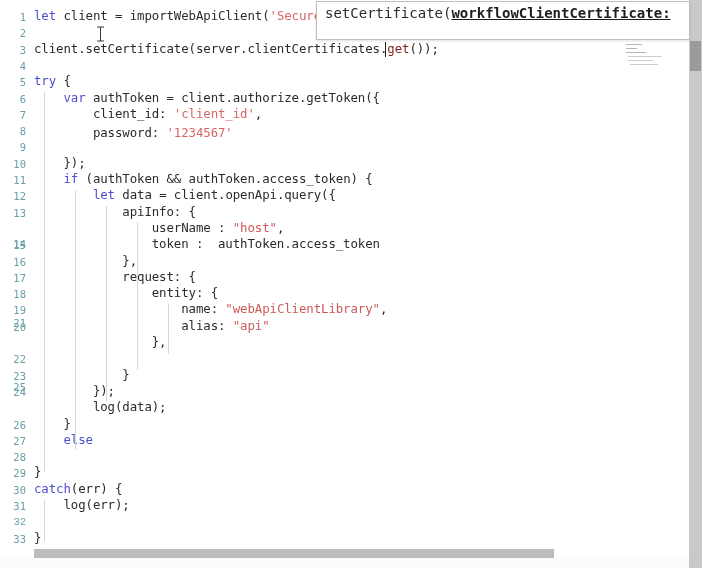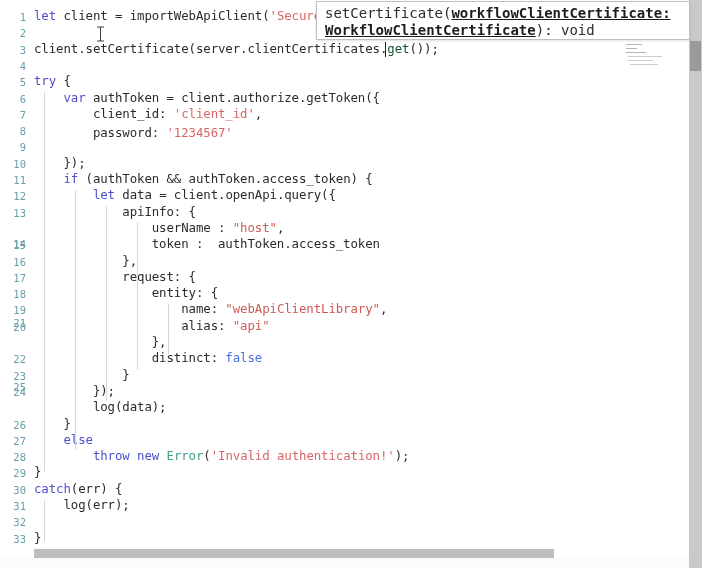--- a/index.html
+++ b/index.html
@@ -85,21 +85,21 @@
     width: 1px;
     background: #d8d8d8;
     z-index: 1;
   }
 
   
   .tok-kw      { color: #4f4fcf; }
   .tok-str     { color: #d96666; }
   .tok-str2    { color: #cc5b58; }
   .tok-type    { color: #3f9e8e; }
-  .tok-fn      { color: #14532d; }
+  .tok-fn      { color: #7f1d1d; }
   .tok-plain   { color: #2b2b2b; }
   .tok-lit     { color: #4f6ee0; }
 
   
   .paren-match {
     position: absolute;
     background: #dcdcdc;
     z-index: 0;
   }
 
@@ -257,21 +257,21 @@
     <div class="gutter-line" style="top:351.3px;">22</div>
     <div class="gutter-line" style="top:367.6px;">23</div>
     <div class="gutter-line" style="top:383.9px;">24</div>
     <div class="gutter-line" style="top:379px;">25</div>
     <div class="gutter-line" style="top:416.5px;">26</div>
     <div class="gutter-line" style="top:432.8px;">27</div>
     <div class="gutter-line" style="top:449.1px;">28</div>
     <div class="gutter-line" style="top:465.4px;">29</div>
     <div class="gutter-line" style="top:481.7px;">30</div>
     <div class="gutter-line" style="top:498px;">31</div>
-    <div class="gutter-line" style="top:514.3px;">32</div>
+    <div class="gutter-line" style="top:514.3px;font-family:Liberation Mono, monospace;">32</div>
     <div class="gutter-line" style="top:530.6px;">33</div>
   </div>
 
   <div id="code-surface">
 
     <div class="code-line" style="top:8px;"><span class="tok-kw">let</span><span class="tok-plain"> client = importWebApiClient(</span><span class="tok-str">'SecureFTOS</span></div>
 
     <div class="code-line" style="top:24.3px;"></div>
 
     <div class="code-line" style="top:40.6px;"><span class="tok-plain">client.setCertificate(server.clientCertificates.</span><span class="tok-fn">get</span><span class="tok-plain">());</span></div>
@@ -304,33 +304,31 @@
     <div class="code-line" style="top:268.8px;"><span class="tok-plain">            request: {</span></div>
 
     <div class="code-line" style="top:285.1px;"><span class="tok-plain">                entity: {</span></div>
 
     <div class="code-line" style="top:301.4px;"><span class="tok-plain">                    name: </span><span class="tok-str2">"webApiClientLibrary"</span><span class="tok-plain">,</span></div>
 
     <div class="code-line" style="top:317.7px;"><span class="tok-plain">                    alias: </span><span class="tok-str2">"api"</span></div>
 
     <div class="code-line" style="top:334px;"><span class="tok-plain">                },</span></div>
 
-    <div class="code-line" style="top:350.3px;"><span class="tok-plain">                distinct: </span><span class="tok-lit">false</span></div>
 
     <div class="code-line" style="top:366.6px;"><span class="tok-plain">            }</span></div>
 
     <div class="code-line" style="top:382.9px;"><span class="tok-plain">        });</span></div>
 
     <div class="code-line" style="top:399.2px;"><span class="tok-plain">        log(data);</span></div>
 
     <div class="code-line" style="top:415.5px;"><span class="tok-plain">    }</span></div>
 
     <div class="code-line" style="top:431.8px;"><span class="tok-plain">    </span><span class="tok-kw">else</span></div>
 
-    <div class="code-line" style="top:448.1px;"><span class="tok-plain">        </span><span class="tok-kw">throw new</span><span class="tok-plain"> </span><span class="tok-type">Error</span><span class="tok-plain">(</span><span class="tok-str">'Invalid authentication!'</span><span class="tok-plain">);</span></div>
 
     <div class="code-line" style="top:464.4px;"><span class="tok-plain">}</span></div>
 
     <div class="code-line" style="top:480.7px;"><span class="tok-kw">catch</span><span class="tok-plain">(err) {</span></div>
 
     <div class="code-line" style="top:497px;"><span class="tok-plain">    log(err);</span></div>
 
 
     <div class="code-line" style="top:529.6px;"><span class="tok-plain">}</span></div>
 
@@ -340,21 +338,20 @@
     <div class="mini-line dark" style="left:2px; top:2px; width:16px;"></div>
     <div class="mini-line dark" style="left:2px; top:6px; width:11px;"></div>
     <div class="mini-line dark" style="left:2px; top:10px; width:20px;"></div>
     <div class="mini-line" style="left:4px; top:14px; width:34px;"></div>
     <div class="mini-line" style="left:4px; top:18px; width:25px;"></div>
     <div class="mini-line" style="left:6px; top:22px; width:28px;"></div>
   </div>
 
   <div id="signature-tooltip">
     <div class="sig-row"><span>setCertificate(</span><span class="sig-param">workflowClientCertificate:</span></div>
-    <div class="sig-row"><span class="sig-param">WorkflowClientCertificate</span><span>): void</span></div>
   </div>
 
   <svg id="mouse-ibeam" viewBox="0 0 9 16">
     <path d="M1 1 H8 M4.5 1 V15 M1 15 H8" stroke="#3a3a3a" stroke-width="1" fill="none"></path>
   </svg>
 
   <div id="bottom-strip"></div>
 
   <div id="hscroll-track">
     <div id="hscroll-thumb"></div>

